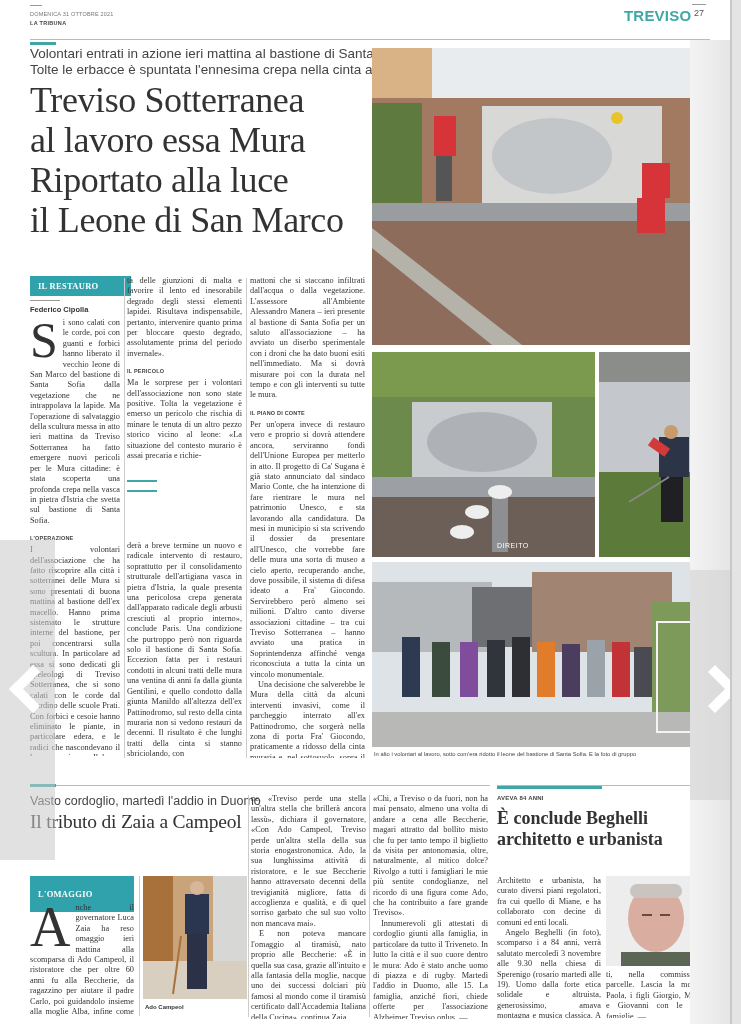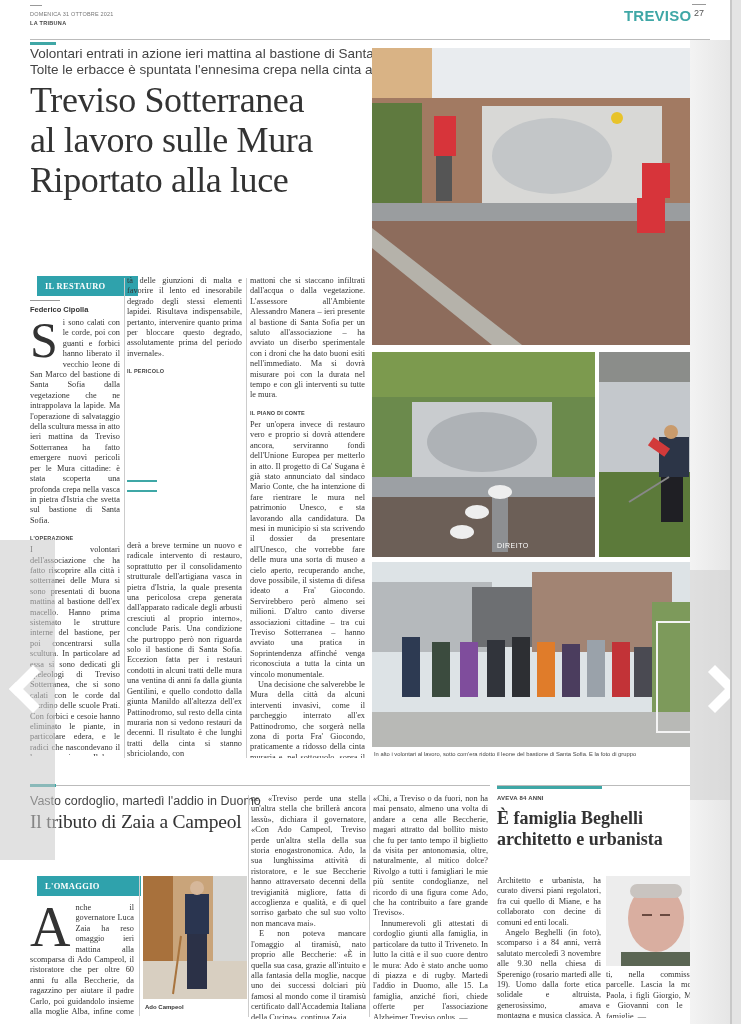--- a/index.html
+++ b/index.html
@@ -17,21 +17,21 @@
   .hdr-page::before { content: ""; position: absolute; left: -2px; top: -4px; width: 14px; height: 1px; background: #999; }
   .hdr-rule { position: absolute; left: 30px; top: 39px; width: 680px; height: 1px; background: #bbb; }
 
   .accent-bar { position: absolute; height: 3px; background: #3fa7a6; }
 
   
   .kicker { position: absolute; left: 30px; font: 13.5px "Liberation Sans", sans-serif; color: #444; white-space: nowrap; }
   .headline { position: absolute; left: 30px; top: 80px; width: 340px; font: 36px/40px "Liberation Serif", serif; color: #333; letter-spacing: -.4px; }
   .headline div { white-space: nowrap; }
 
-  .section-box { position: absolute; background: #2fa2ac; color: #fff; font: bold 8.5px "Liberation Serif", serif; letter-spacing: .3px; padding: 0 0 0 8px; display: flex; align-items: center; margin-left: 7px; }
+  .section-box { position: absolute; background: #2fa2ac; color: #fff; font: bold 8.5px "Liberation Serif", serif; letter-spacing: .3px; padding: 0 0 0 8px; display: flex; align-items: center; }
   .byline { position: absolute; left: 30px; top: 305px; font: bold 7.5px "Liberation Sans", sans-serif; color: #333; }
   .byline-rule { position: absolute; left: 30px; top: 300px; width: 30px; height: 1px; background: #999; }
 
   .col { position: absolute; font: 8.3px/10.4px "Liberation Serif", serif; color: #333; text-align: justify; hyphens: auto; }
   .col p { margin: 0; text-indent: 0; }
   .col p.ind { text-indent: 8px; }
   .col .sub { font: bold 5.5px "Liberation Sans", sans-serif; color: #444; letter-spacing: .2px; margin: 9px 0 4px; text-transform: uppercase; }
   .dropcap { float: left; font: 50px/40px "Liberation Serif", serif; color: #333; margin: 2px 5px 0 0; }
 
   .col-sep { position: absolute; width: 1px; background: #ccc; }
@@ -75,41 +75,43 @@
   <div class="hdr-section">TREVISO</div>
   <div class="hdr-page">27</div>
   <div class="hdr-rule"></div>
 
   <div class="accent-bar" style="left:30px;top:42px;width:26px;"></div>
   <div class="kicker" style="top:46px;">Volontari entrati in azione ieri mattina al bastione di Santa Sofia</div>
   <div class="kicker" style="top:62px;">Tolte le erbacce è spuntata l'ennesima crepa nella cinta antica</div>
 
   <div class="headline">
     <div>Treviso Sotterranea</div>
-    <div>al lavoro sulle Mura</div>
+    <div>al lavoro essa Mura</div>
     <div>Riportato alla luce</div>
+    <div>il Leone di San Marco</div>
   </div>
 
   <div class="section-box" style="left:30px;top:276px;width:101px;height:20px;">
     <span>IL RESTAURO</span>
   </div>
   <div class="byline-rule"></div>
   <div class="byline">Federico Cipolla</div>
 
   <div class="col" style="left:30px;top:318px;width:90px;height:438px;overflow:hidden;">
     <span class="dropcap">S</span>
     <p>i sono calati con le corde, poi con guanti e forbici hanno liberato il vecchio leone di San Marco del bastione di Santa Sofia dalla vegetazione che ne intrappolava la lapide. Ma l'operazione di salvataggio della scultura messa in atto ieri mattina da Treviso Sotterranea ha fatto emergere nuovi pericoli per le Mura cittadine: è stata scoperta una profonda crepa nella vasca in pietra d'Istria che svetta sul bastione di Santa Sofia.</p>
     <div class="sub">L'OPERAZIONE</div>
     <p>I volontari dell'associazione che ha fatto riscoprire alla città i sotterranei delle Mura si sono presentati di buona mattina al bastione dell'ex macello. Hanno prima sistemato le strutture interne del bastione, per poi concentrarsi sulla scultura. In particolare ad essa si sono dedicati gli speleologi di Treviso Sotterranea, che si sono calati con le corde dal giardino delle scuole Prati. Con forbici e cesoie hanno eliminato le piante, in particolare edera, e le radici che nascondevano il leone marciano. «Il leone è stato restaurato oltre vent'anni fa, rischiava di essere completamente invaso dall'avanzata della vegetazione infestante, composta da edera ed erbacce varie», puntualizza Sara Paris, referente di Treviso Sotterranea. «L'attecchimento della vegetazione tende a compromettere nel tempo l'integri-</p>
   </div>
   <div class="col-sep" style="left:124px;top:278px;height:480px;"></div>
 
   <div class="col" style="left:127px;top:276px;width:115px;height:200px;overflow:hidden;">
     <p>tà delle giunzioni di malta e favorire il lento ed inesorabile degrado degli stessi elementi lapidei. Risultava indispensabile, pertanto, intervenire quanto prima per bloccare questo degrado, assolutamente prima del periodo invernale».</p>
     <div class="sub">IL PERICOLO</div>
+    <p>Ma le sorprese per i volontari dell'associazione non sono state positive. Tolta la vegetazione è emerso un pericolo che rischia di minare le tenuta di un altro pezzo storico vicino al leone: «La situazione del contesto murario è assai precaria e richie-</p>
   </div>
   <div class="callout">
     <div class="callout-bar"></div>
     <div class="callout-bar2"></div>
   </div>
   <div class="col" style="left:127px;top:541px;width:115px;height:217px;overflow:hidden;">
     <p>derà a breve termine un nuovo e radicale intervento di restauro, soprattutto per il consolidamento strutturale dell'artigiana vasca in pietra d'Istria, la quale presenta una pericolosa crepa generata dall'apparato radicale degli arbusti cresciuti al proprio interno», conclude Paris. Una condizione che purtroppo però non riguarda solo il bastione di Santa Sofia. Eccezion fatta per i restauri condotti in alcuni tratti delle mura una ventina di anni fa dalla giunta Gentilini, e quello condotto dalla giunta Manildo all'altezza dell'ex Pattinodromo, sul resto della cinta muraria non si vedono restauri da decenni. Il risultato è che lunghi tratti della cinta si stanno sbriciolando, con</p>
   </div>
   <div class="col-sep" style="left:246px;top:278px;height:480px;"></div>
 
@@ -190,21 +192,21 @@
   </div>
   <div class="photo-caption">In alto i volontari al lavoro, sotto com'era ridotto il leone del bastione di Santa Sofia. E la foto di gruppo</div>
 
   <div class="bottom-rule"></div>
   <div class="accent-bar" style="left:30px;top:784px;width:26px;"></div>
   <div class="zaia-kicker">Vasto cordoglio, martedì l'addio in Duomo</div>
   <div class="zaia-head">
     <div>Il tributo di Zaia a Campeol</div>
   </div>
 
-  <div class="section-box" style="left:30px;top:876px;width:104px;height:20px;">
+  <div class="section-box" style="left:30px;top:876px;width:104px;height:36px;">
     <span>L'OMAGGIO</span>
   </div>
   <div class="col" style="left:30px;top:903px;width:104px;height:115px;overflow:hidden;">
     <span class="dropcap" style="font-size:56px;line-height:44px;">A</span>
     <p>nche il governatore Luca Zaia ha reso omaggio ieri mattina alla scomparsa di Ado Campeol, il ristoratore che per oltre 60 anni fu alla Beccherie, da ragazzino per aiutare il padre Carlo, poi guidandolo insieme alla moglie Alba, infine come gran sacerdote insieme al figlio Carlo che aveva raccolto il testimo-</p>
   </div>
   <div class="col-sep" style="left:139px;top:876px;height:140px;"></div>
   <div class="photo" style="left:143px;top:876px;width:104px;height:123px;">
     <svg width="104" height="123" viewBox="0 0 104 123">
       <rect width="104" height="123" fill="#c9a47a"></rect>
@@ -227,21 +229,21 @@
   <div class="col-sep" style="left:369px;top:795px;height:222px;"></div>
   <div class="col" style="left:373px;top:794px;width:115px;height:225px;overflow:hidden;">
     <p>«Chi, a Treviso o da fuori, non ha mai pensato, almeno una volta di andare a cena alle Beccherie, magari attratto dal bollito misto che fu per tanto tempo il biglietto da visita per antonomasia, oltre, naturalmente, al mitico dolce? Rivolgo a tutti i famigliari le mie più sentite condoglianze, nel ricordo di una figura come Ado, che ha contribuito a fare grande Treviso».</p>
     <p class="ind">Innumerevoli gli attestati di cordoglio giunti alla famiglia, in particolare da tutto il Triveneto. In lutto la città e il suo cuore dentro le mura: Ado è stato anche uomo di piazza e di rugby. Martedì l'addio in Duomo, alle 15. La famiglia, anziché fiori, chiede offerte per l'associazione Alzheimer Treviso onlus. —</p>
   </div>
 
   <div class="beg-rule"></div>
   <div class="accent-bar" style="left:497px;top:786px;width:105px;"></div>
   <div class="beg-kicker">AVEVA 84 ANNI</div>
   <div class="beg-head">
-    <div>È famiglia Beghelli</div>
+    <div>È conclude Beghelli</div>
     <div>architetto e urbanista</div>
   </div>
   <div class="col" style="left:497px;top:876px;width:104px;height:142px;overflow:hidden;">
     <p>Architetto e urbanista, ha curato diversi piani regolatori, fra cui quello di Miane, e ha collaborato con decine di comuni ed enti locali.</p>
     <p class="ind">Angelo Beghelli (in foto), scomparso i a 84 anni, verrà salutato mercoledì 3 novembre alle 9.30 nella chiesa di Sperenigo (rosario martedì alle 19). Uomo dalla forte etica solidale e altruista, generosissimo, amava montagna e musica classica. A lungo è stato nell'Ordine degli architet-</p>
   </div>
   <div class="photo" style="left:606px;top:876px;width:98px;height:90px;">
     <svg width="98" height="90" viewBox="0 0 98 90">
       <rect width="98" height="90" fill="#ededed"></rect>
       <ellipse cx="50" cy="42" rx="28" ry="34" fill="#d9aea0"></ellipse>

